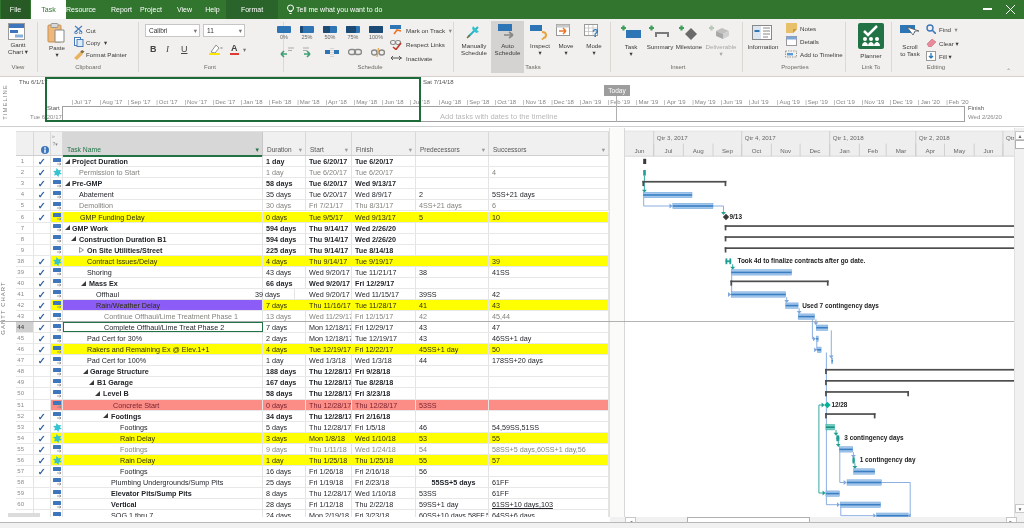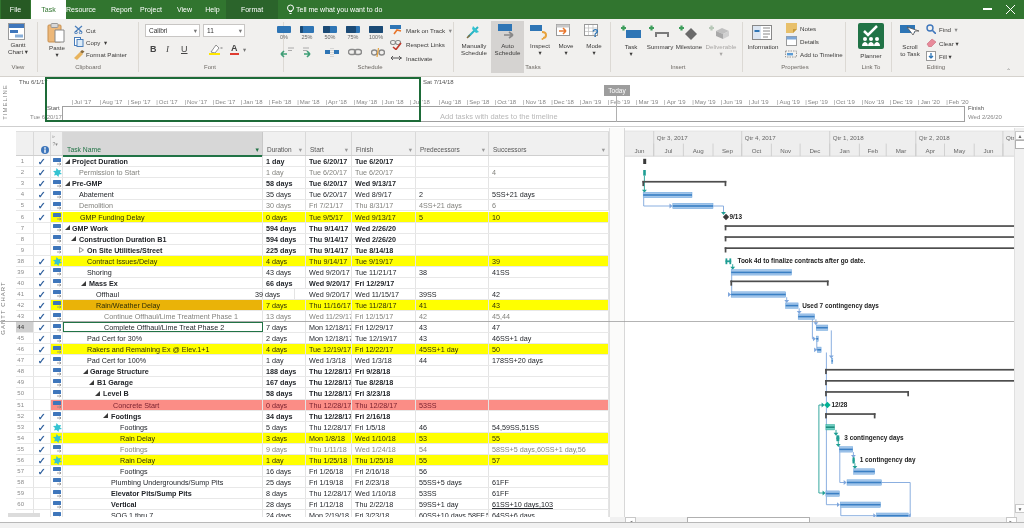--- a/index.html
+++ b/index.html
@@ -523,21 +523,21 @@
 <div class="cell" style="left:400px;width:73px;font-weight:400;color:#23262b;">39SS</div>
 <div class="cell" style="left:473px;width:120px;font-weight:400;color:#23262b;">42</div>
 </div>
 <div class="row" style="top:171.98px;height:11.06px">
 <div class="cell" style="left:0;width:18px;padding-left:0;color:#8a8a8a;font-size:6px;text-align:right;padding-right:9px;">42</div>
 <div class="cell" style="left:18px;width:16.5px;text-align:center;padding-left:0"><span style="color:#2d5e9c;font-weight:bold;font-size:9.5px">✓</span></div>
 <div class="cell" style="left:34.5px;width:12.5px;padding-left:2px;background:#ffff00;"><svg width="10" height="8" viewBox="0 0 10 8" style="margin-top:1.5px">
           <rect width="8" height="4" rx="0.5" fill="#3e76bb"></rect>
           <path d="M4 6h4l-1.5-1.2M8 6L6.5 7.2" stroke="#888" stroke-width="0.8" fill="none"></path>
         </svg></div>
-<div class="cell" style="left:47px;width:200px;font-weight:400;color:#2f2f08;padding-left:33px;background:#eab308;">Rain/Weather Delay</div>
+<div class="cell" style="left:47px;width:200px;font-weight:400;color:#2f2f08;padding-left:33px;background:#8b5cf6;">Rain/Weather Delay</div>
 <div class="cell" style="left:247px;width:43px;font-weight:400;color:#2f2f08;background:#ffff00;">7 days</div>
 <div class="cell" style="left:290px;width:46px;font-weight:400;color:#2f2f08;background:#ffff00;">Thu 11/16/17</div>
 <div class="cell" style="left:336px;width:64px;font-weight:400;color:#2f2f08;background:#ffff00;">Tue 11/28/17</div>
 <div class="cell" style="left:400px;width:73px;font-weight:400;color:#2f2f08;background:#ffff00;">41</div>
 <div class="cell" style="left:473px;width:120px;font-weight:400;color:#2f2f08;background:#ffff00;">43</div>
 </div>
 <div class="row" style="top:183.04px;height:11.06px">
 <div class="cell" style="left:0;width:18px;padding-left:0;color:#8a8a8a;font-size:6px;text-align:right;padding-right:9px;">43</div>
 <div class="cell" style="left:18px;width:16.5px;text-align:center;padding-left:0"><span style="color:#2d5e9c;font-weight:bold;font-size:9.5px">✓</span></div>
 <div class="cell" style="left:34.5px;width:12.5px;padding-left:2px;"><svg width="10" height="8" viewBox="0 0 10 8" style="margin-top:1.5px">
@@ -756,21 +756,21 @@
 <div class="cell" style="left:0;width:18px;padding-left:0;color:#8a8a8a;font-size:6px;text-align:right;padding-right:9px;">58</div>
 <div class="cell" style="left:18px;width:16.5px;text-align:center;padding-left:0"></div>
 <div class="cell" style="left:34.5px;width:12.5px;padding-left:2px;"><svg width="10" height="8" viewBox="0 0 10 8" style="margin-top:1.5px">
           <rect width="8" height="4" rx="0.5" fill="#3e76bb"></rect>
           <path d="M4 6h4l-1.5-1.2M8 6L6.5 7.2" stroke="#888" stroke-width="0.8" fill="none"></path>
         </svg></div>
 <div class="cell" style="left:47px;width:200px;font-weight:400;color:#23262b;padding-left:48px;">Plumbing Undergrounds/Sump Pits</div>
 <div class="cell" style="left:247px;width:43px;font-weight:400;color:#23262b;">25 days</div>
 <div class="cell" style="left:290px;width:46px;font-weight:400;color:#23262b;">Fri 1/19/18</div>
 <div class="cell" style="left:336px;width:64px;font-weight:400;color:#23262b;">Fri 2/23/18</div>
-<div class="cell" style="left:400px;width:73px;font-weight:400;color:#23262b;">55SS+5 days</div>
+<div class="cell" style="left:400px;width:73px;font-weight:700;color:#23262b;text-align:center;">55SS+5 days</div>
 <div class="cell" style="left:473px;width:120px;font-weight:400;color:#23262b;">61FF</div>
 </div>
 <div class="row" style="top:360.00px;height:11.06px">
 <div class="cell" style="left:0;width:18px;padding-left:0;color:#8a8a8a;font-size:6px;text-align:right;padding-right:9px;">59</div>
 <div class="cell" style="left:18px;width:16.5px;text-align:center;padding-left:0"></div>
 <div class="cell" style="left:34.5px;width:12.5px;padding-left:2px;"><svg width="10" height="8" viewBox="0 0 10 8" style="margin-top:1.5px">
           <rect width="8" height="4" rx="0.5" fill="#3e76bb"></rect>
           <path d="M4 6h4l-1.5-1.2M8 6L6.5 7.2" stroke="#888" stroke-width="0.8" fill="none"></path>
         </svg></div>
 <div class="cell" style="left:47px;width:200px;font-weight:700;color:#23262b;padding-left:48px;">Elevator Pits/Sump Pits</div>

